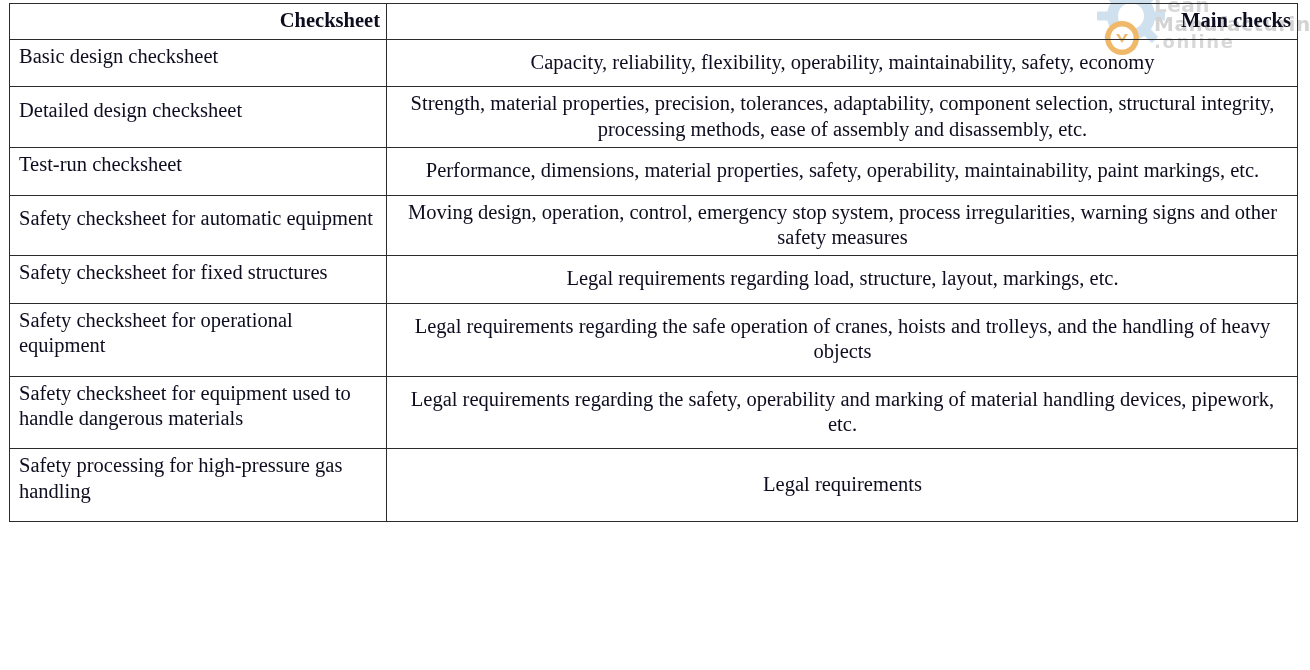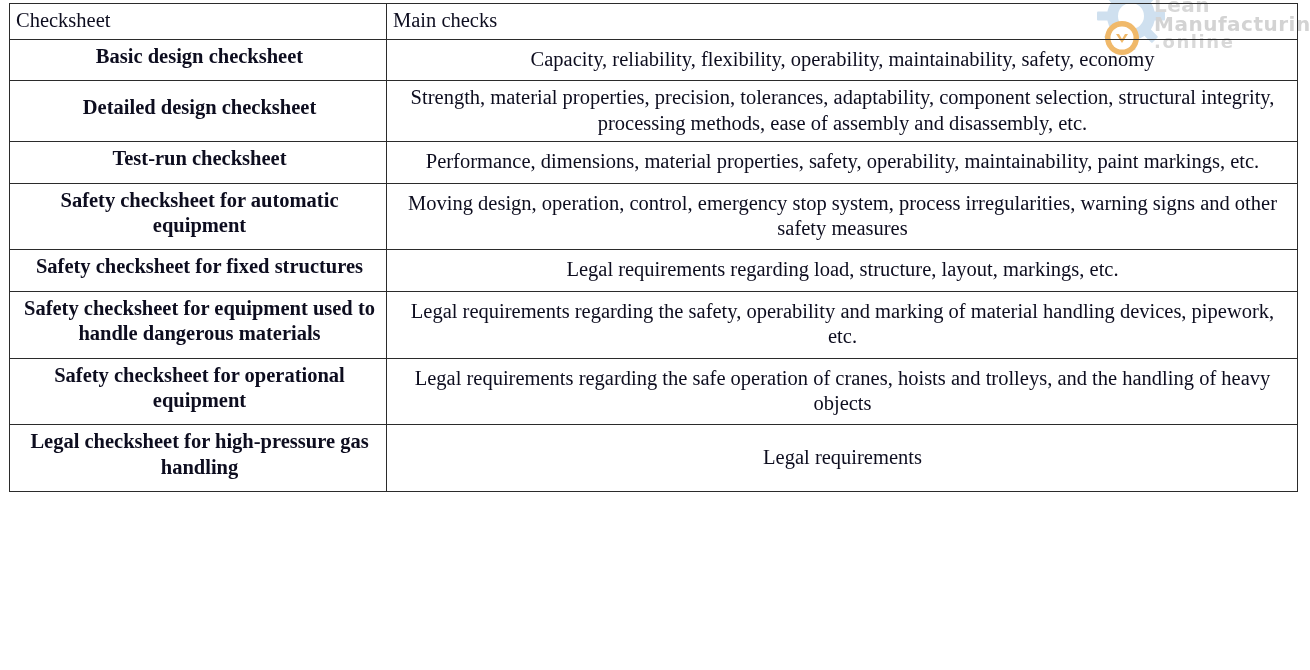--- a/index.html
+++ b/index.html
@@ -76,29 +76,28 @@
     color: #0d0d1f;
     font-size: 20.5px;
     line-height: 1.24;
     vertical-align: middle;
     background: transparent;
   }
   col.col-name { width: 377px; }
   col.col-checks { width: 911px; }
 
   th.hdr {
-    text-align: left;
-    font-weight: normal;
+    text-align: right;
+    font-weight: bold;
     padding: 3px 6px 4px 6px;
     height: 28px;
   }
   td.cell-name {
-    text-align: center;
-    padding: 4px 6px 11px 9px;
-    font-weight: bold;
+    text-align: left;
+    padding: 4px 6px 17px 9px;
   }
   td.cell-checks {
     text-align: center;
     padding: 4px 8px 5px 9px;
   }
 </style>
 </head>
 <body>
 
 <div id="watermark">
@@ -157,26 +156,26 @@
       </tr>
       <tr>
         <td class="cell-name">Safety checksheet for automatic equipment</td>
         <td class="cell-checks">Moving design, operation, control, emergency stop system, process irregularities, warning signs and other safety measures</td>
       </tr>
       <tr>
         <td class="cell-name">Safety checksheet for fixed structures</td>
         <td class="cell-checks">Legal requirements regarding load, structure, layout, markings, etc.</td>
       </tr>
       <tr>
+        <td class="cell-name">Safety checksheet for operational equipment</td>
+        <td class="cell-checks">Legal requirements regarding the safe operation of cranes, hoists and trolleys, and the handling of heavy objects</td>
+      </tr>
+      <tr>
         <td class="cell-name">Safety checksheet for equipment used to handle dangerous materials</td>
         <td class="cell-checks">Legal requirements regarding the safety, operability and marking of material handling devices, pipework, etc.</td>
       </tr>
       <tr>
-        <td class="cell-name">Safety checksheet for operational equipment</td>
-        <td class="cell-checks">Legal requirements regarding the safe operation of cranes, hoists and trolleys, and the handling of heavy objects</td>
-      </tr>
-      <tr>
-        <td class="cell-name">Legal checksheet for high-pressure gas handling</td>
+        <td class="cell-name">Safety processing for high-pressure gas handling</td>
         <td class="cell-checks">Legal requirements</td>
       </tr>
     </tbody>
   </table>
 </div>
 
 </body></html>

